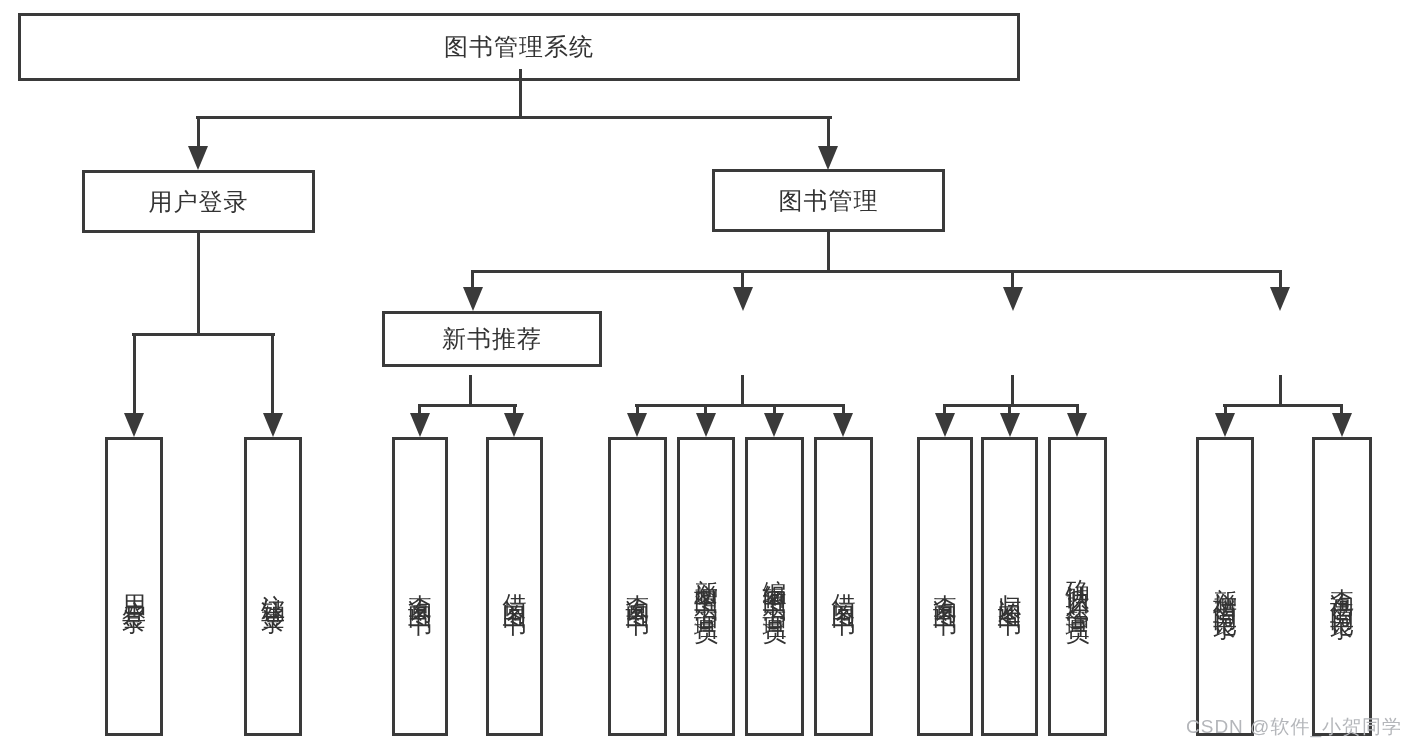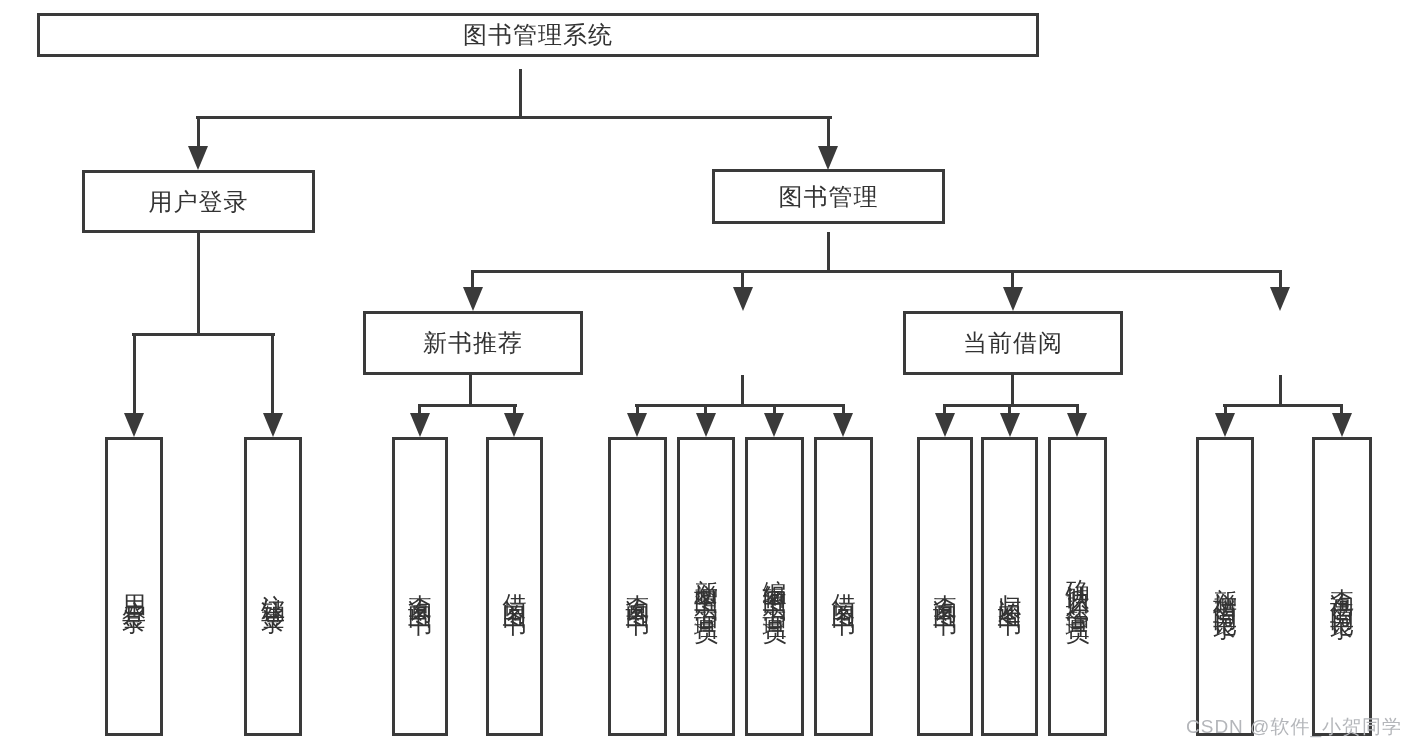--- a/index.html
+++ b/index.html
@@ -17,52 +17,51 @@
   .arrow{position:absolute;width:0;height:0;border-left:10px solid transparent;
          border-right:10px solid transparent;border-top:24px solid var(--line,#3a3a3a);}
   .watermark{position:absolute;left:1186px;top:714px;font-size:19px;letter-spacing:1px;
              color:var(--watermark,#b4b6ba);white-space:nowrap;}
 </style>
 </head>
 <body>
 
 <div id="stage">
 
-  <div class="box" style="left:37px;top:13px;width:1002px;height:44px">图书管理系统</div>
+  <div class="box" style="left:18px;top:13px;width:1002px;height:68px">图书管理系统</div>
 
   <div class="v" style="left:519px;top:69px;height:49px"></div>
   <div class="h" style="left:196px;top:116px;width:636px"></div>
   <div class="v" style="left:197px;top:116px;height:32px"></div>
   <div class="arrow" style="left:188px;top:146px"></div>
   <div class="v" style="left:827px;top:116px;height:32px"></div>
   <div class="arrow" style="left:818px;top:146px"></div>
 
   <div class="box" style="left:82px;top:170px;width:233px;height:63px">用户登录</div>
-  <div class="box" style="left:712px;top:169px;width:233px;height:55px">图书管理</div>
+  <div class="box" style="left:712px;top:169px;width:233px;height:63px">图书管理</div>
 
   <div class="v" style="left:197px;top:233px;height:102px"></div>
   <div class="h" style="left:132px;top:333px;width:143px"></div>
   <div class="v" style="left:133px;top:333px;height:82px"></div>
   <div class="arrow" style="left:124px;top:413px"></div>
   <div class="v" style="left:271px;top:333px;height:82px"></div>
   <div class="arrow" style="left:263px;top:413px"></div>
 
   <div class="v" style="left:827px;top:232px;height:41px"></div>
   <div class="h" style="left:471px;top:270px;width:811px"></div>
   <div class="v" style="left:471px;top:270px;height:20px"></div>
   <div class="arrow" style="left:463px;top:287px"></div>
   <div class="v" style="left:741px;top:270px;height:20px"></div>
   <div class="arrow" style="left:733px;top:287px"></div>
   <div class="v" style="left:1011px;top:270px;height:20px"></div>
   <div class="arrow" style="left:1003px;top:287px"></div>
   <div class="v" style="left:1279px;top:270px;height:20px"></div>
   <div class="arrow" style="left:1270px;top:287px"></div>
 
-  <div class="box" style="left:363px;top:311px;width:220px;height:64px">新书推荐</div>
-  <div class="box" style="left:903px;top:311px;width:220px;height:64px">当前借阅</div>
+  <div class="box" style="left:382px;top:311px;width:220px;height:56px">新书推荐</div>
 
   <div class="v" style="left:469px;top:375px;height:32px"></div>
   <div class="h" style="left:418px;top:404px;width:99px"></div>
   <div class="v" style="left:418px;top:404px;height:12px"></div>
   <div class="arrow" style="left:410px;top:413px"></div>
   <div class="v" style="left:513px;top:404px;height:12px"></div>
   <div class="arrow" style="left:504px;top:413px"></div>
 
   <div class="v" style="left:741px;top:375px;height:32px"></div>
   <div class="h" style="left:635px;top:404px;width:210px"></div>

